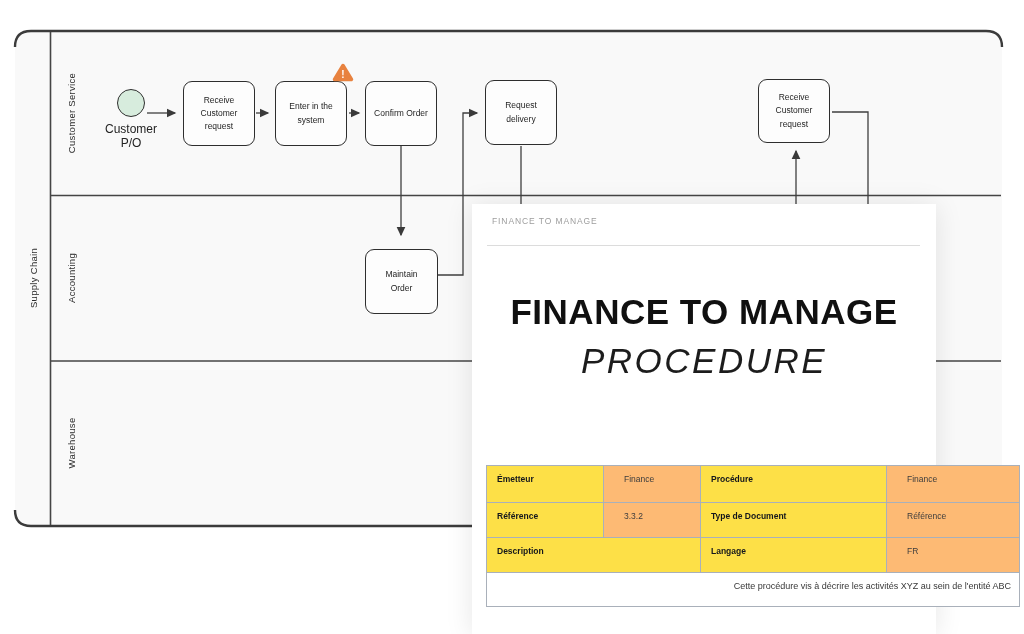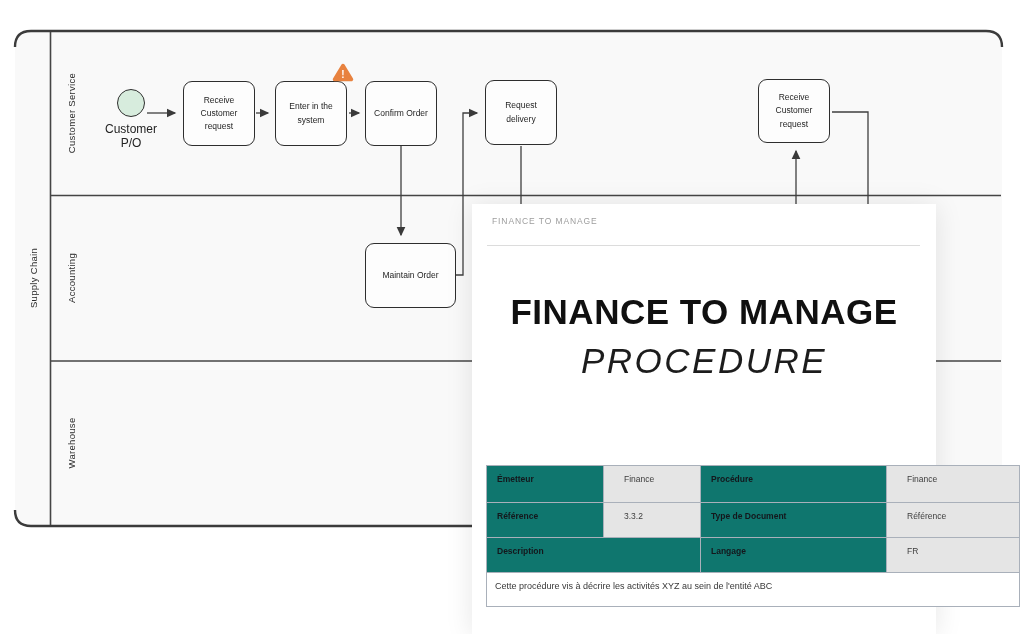--- a/index.html
+++ b/index.html
@@ -49,23 +49,23 @@
     font-size:35px;font-style:italic;font-weight:400;letter-spacing:2.5px;color:#1c1c1c;
   }
   .doc-table{
     position:absolute;left:14px;top:261px;width:533px;
     border-collapse:collapse;table-layout:fixed;
   }
   .doc-table td{
     border:1px solid #a9b0ba;font-size:8.5px;vertical-align:top;
     padding:8px 4px 0 10px;overflow:hidden;
   }
-  .doc-table td.h{background:#0f766e;font-weight:bold;color:#14171c;}
-  .doc-table td.v{background:#e5e5e5;color:#3c3c3c;padding-left:20px;}
-  .doc-table td.note{background:#ffffff;text-align:left;padding:8px 8px 0;color:#383838;font-size:9px;}
+  .doc-table td.h{background:#fde047;font-weight:bold;color:#14171c;}
+  .doc-table td.v{background:#fdba74;color:#3c3c3c;padding-left:20px;}
+  .doc-table td.note{background:#ffffff;text-align:right;padding:8px 8px 0;color:#383838;font-size:9px;}
 </style>
 </head>
 <body>
 
 <div id="stage">
 
   <svg id="diagram-svg" width="1024" height="634" viewBox="0 0 1024 634">
     <defs>
       <marker id="ah" markerWidth="9" markerHeight="8" refX="6.5" refY="3.5" orient="auto">
         <path d="M0,0 L7.5,3.5 L0,7 Z" fill="#3a3a3a"></path>
@@ -110,21 +110,21 @@
   </div>
   <div class="task" style="left:485px;top:80px">
     <span>Request delivery</span>
   </div>
   <div class="task tight" style="left:365px;top:81px">
     <span>Confirm Order</span>
   </div>
   <div class="task" style="left:758px;top:79px;height:64px">
     <span>Receive Customer request</span>
   </div>
-  <div class="task" style="left:365px;top:243px;width:91px">
+  <div class="task" style="left:365px;top:249px;width:73px">
     <span>Maintain Order</span>
   </div>
 
   <div class="warning-badge">
     <svg width="22" height="20" viewBox="0 0 22 20">
       <path d="M11 2.5 L19.5 16.5 H2.5 Z" fill="#E8823F" stroke="#E8823F" stroke-width="3.5" stroke-linejoin="round"></path>
       <text x="11" y="14.5" text-anchor="middle" font-size="10" font-weight="bold" fill="#ffffff">!</text>
     </svg>
   </div>
 

